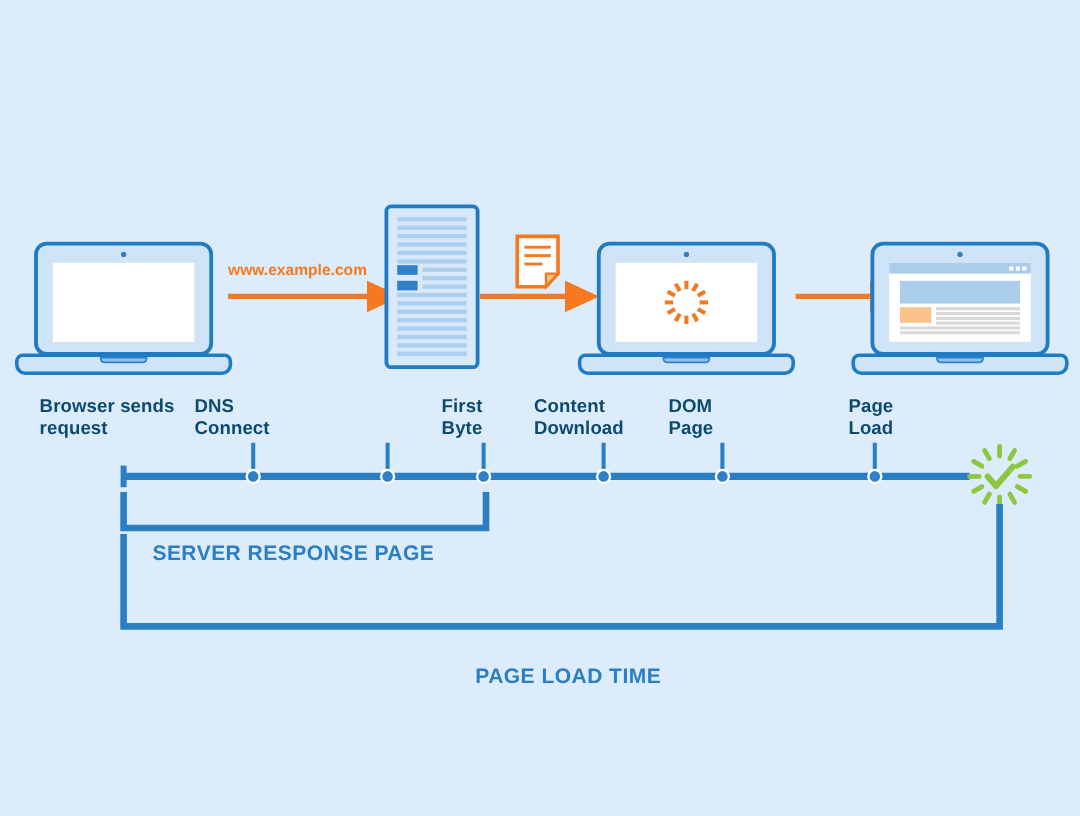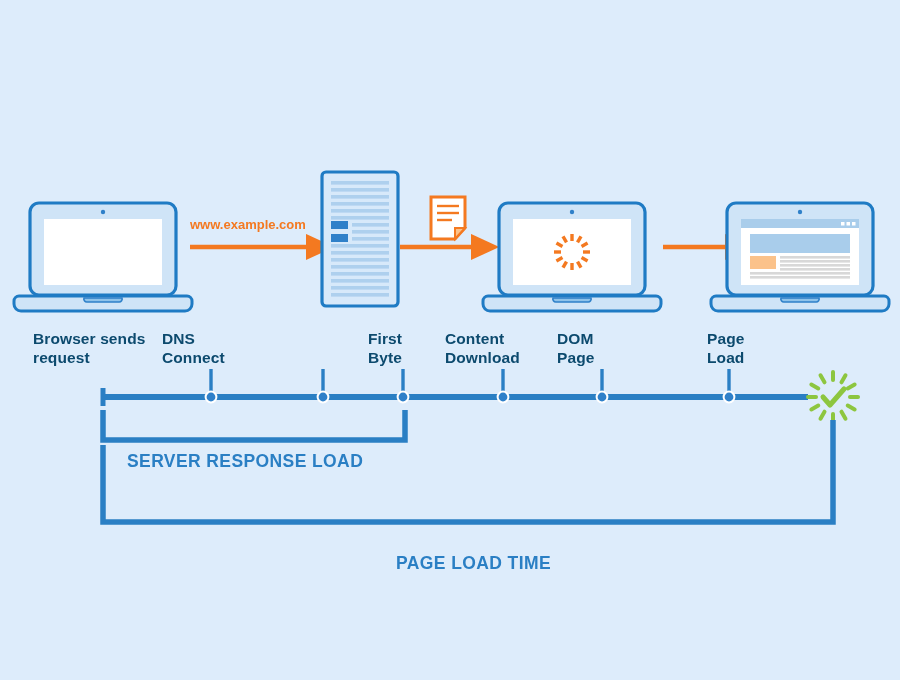--- a/index.html
+++ b/index.html
@@ -219,17 +219,17 @@
 
   <div class="lbl" style="left:445px;top:329px;width:120px;">Content
 Download</div>
 
   <div class="lbl" style="left:557px;top:329px;width:90px;">DOM
 Page</div>
 
   <div class="lbl" style="left:707px;top:329px;width:90px;">Page
 Load</div>
 
-  <div class="band-lbl" style="left:127px;top:451px;">SERVER RESPONSE LOAD</div>
+  <div class="band-lbl" style="left:127px;top:451px;">SERVER RESPONSE PAGE</div>
 
   <div class="band-lbl" style="left:396px;top:533px;margin-top:20px;">PAGE LOAD TIME</div>
 
 </div>
 
 </body></html>

